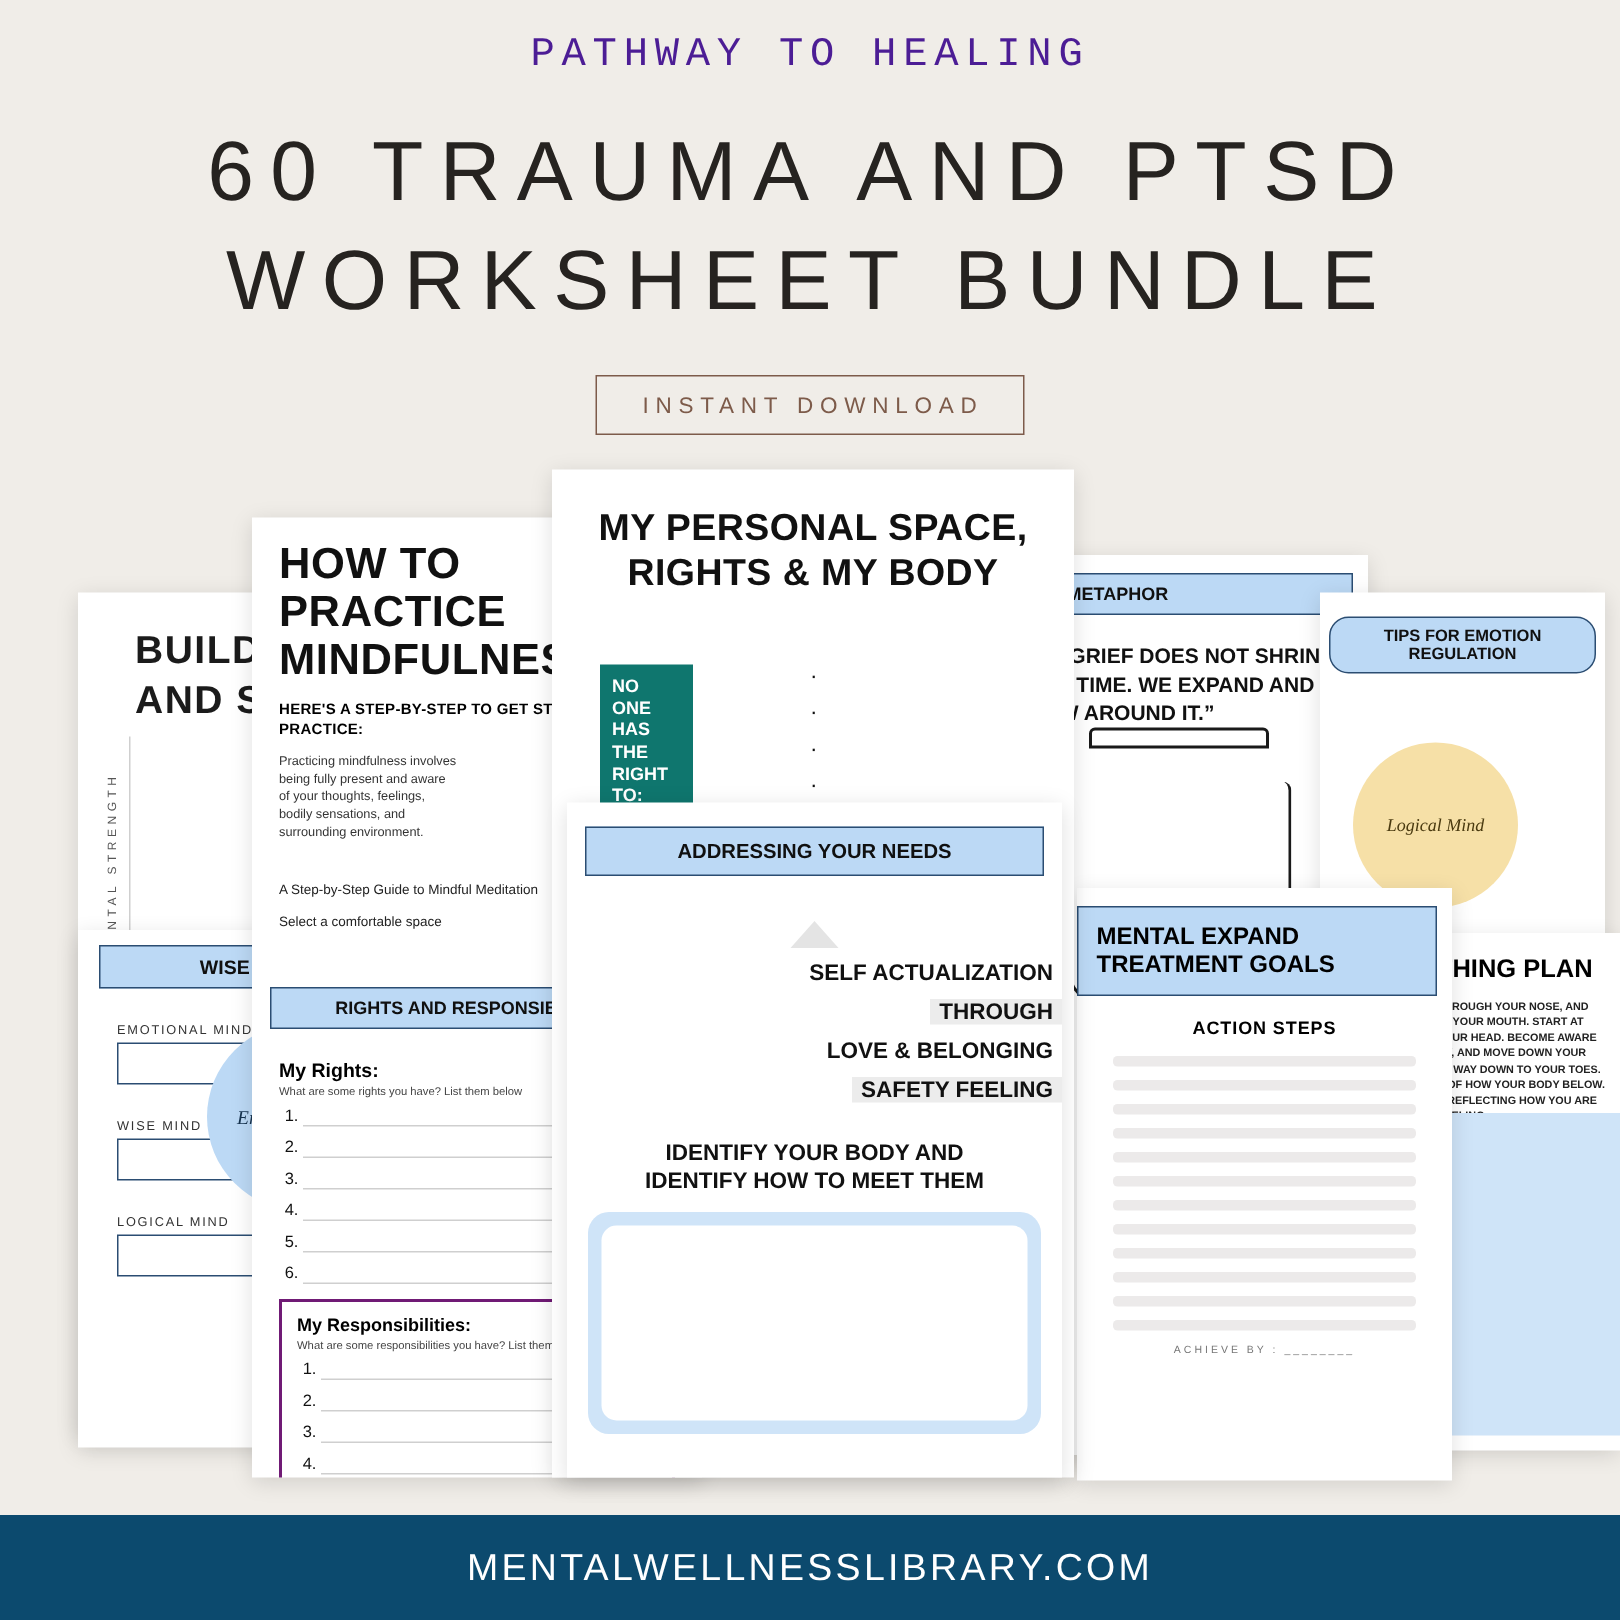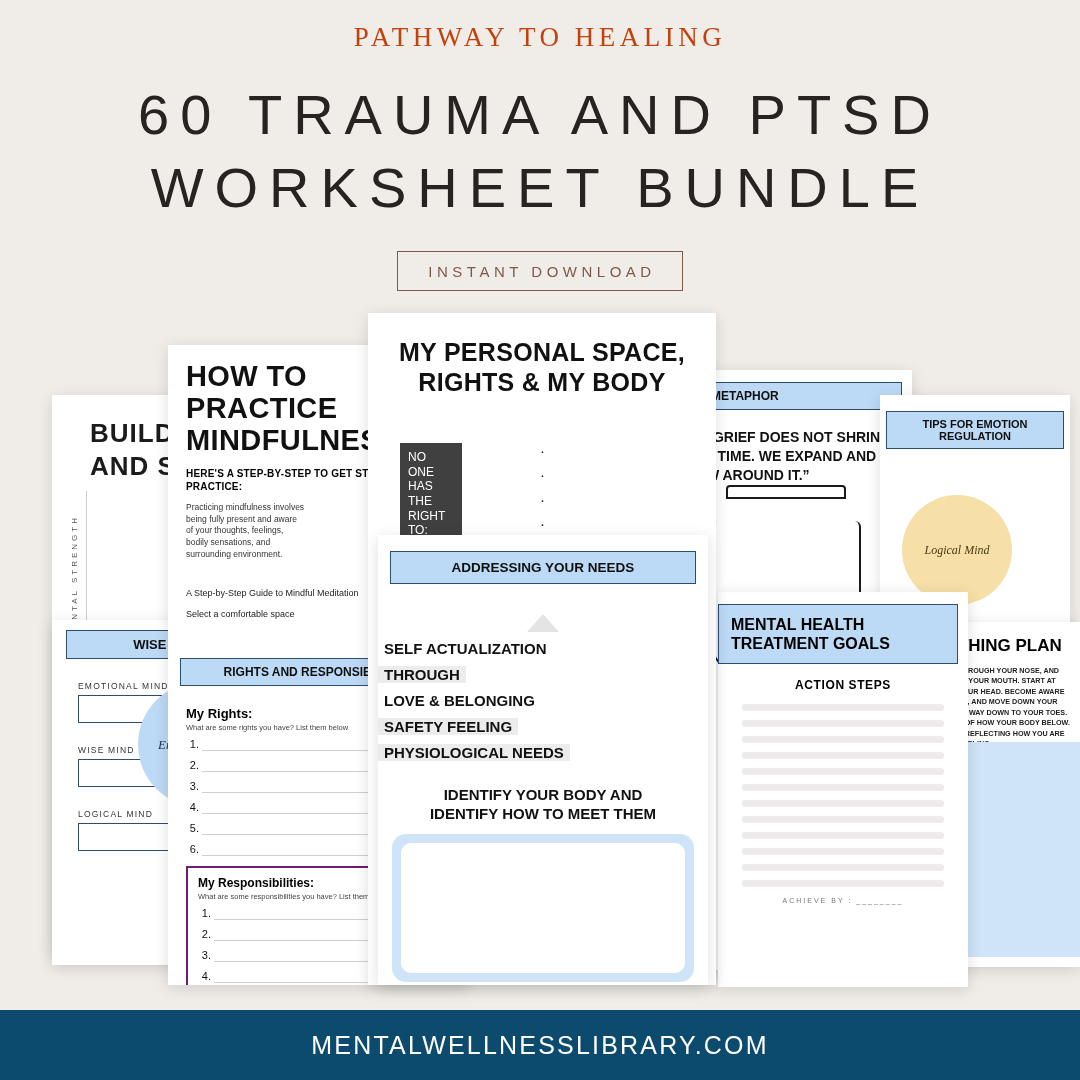--- a/index.html
+++ b/index.html
@@ -9,24 +9,24 @@
     background:#f0ede8;
     font-family:"Liberation Sans", sans-serif;
     overflow:hidden;
     position:relative;
   }
 
   
   .header { position:absolute; top:0; left:0; width:1080px; text-align:center; }
   .eyebrow {
     margin-top:22px;
-    font-family:Liberation Serif, serif;
+    font-family:Liberation Mono, monospace;
     font-size:27px;
     letter-spacing:4.5px;
-    color:#c2410c;
+    color:#4c1d95;
   }
   .title {
     margin-top:26px;
     font-size:56px;
     font-weight:400;
     letter-spacing:11px;
     color:#262320;
     line-height:1.30;
   }
   .title-line { display:block; }
@@ -117,21 +117,21 @@
   #s4 .quote { font-size:14px; font-weight:bold; line-height:1.35; color:#111; margin:18px 14px 0 14px; }
   #s4 .jar {
     margin:22px auto 0 auto; width:150px; height:150px;
     border:2.5px solid #1a1a1a; border-top:none;
     border-radius:6px 6px 26px 26px;
   }
   #s4 .jarlid { margin:0 auto; width:120px; height:14px; border:2.5px solid #1a1a1a; border-radius:4px 4px 0 0; }
 
   
   #s5 { left:880px; top:395px; width:190px; height:560px; }
-  #s5 .band { margin:16px 6px 0 6px; font-size:11px; }
+  #s5 .band { margin:16px 6px 0 6px; font-size:11px;border-radius:13px; }
   #s5 .circle {
     position:absolute; left:22px; top:100px; width:110px; height:110px; border-radius:50%;
     background:#f6e0a7; display:flex; align-items:center; justify-content:center;
     font-family:"Liberation Serif", serif; font-style:italic; font-size:12px; color:#4a3a10; text-align:center;
   }
 
   
   #s6 { left:718px; top:592px; width:250px; height:395px; }
   #s6 .t { font-weight:bold; font-size:16px; line-height:1.2; padding:10px 12px; background:#bcd9f5; border:1px solid #2b4d72; margin:12px 10px 0 0; }
   #s6 .sub { text-align:center; font-weight:bold; font-size:12px; margin-top:14px; letter-spacing:0.6px; }
@@ -142,29 +142,29 @@
   #s7 { left:905px; top:622px; width:175px; height:345px; }
   #s7 .t { font-weight:bold; font-size:17px; text-align:left; padding:14px 0 0 6px; }
   #s7 .p { font-size:7.2px; line-height:1.45; color:#222; padding:10px 8px 0 8px; font-weight:bold; }
   #s7 .bluebox { position:absolute; left:0; top:120px; width:175px; bottom:10px; background:#cfe4f8; }
 
   
   #s8 { left:368px; top:313px; width:348px; height:672px; }
   #s8 .t { text-align:center; font-size:25px; font-weight:bold; line-height:1.2; margin-top:24px; color:#111; letter-spacing:0.3px; }
   #s8 .redblock {
     position:absolute; left:32px; top:130px; width:62px; height:118px;
-    background:#404040; color:#fff; font-weight:normal; font-size:12px;
+    background:#0f766e; color:#fff; font-weight:bold; font-size:12px;
     padding:7px 8px; line-height:1.22;
   }
   #s8 .dots { position:absolute; left:172px; top:126px; font-size:15px; line-height:1.62; color:#111; }
 
   
   #s9 { left:378px; top:535px; width:330px; height:450px; }
   #s9 .band { margin:16px 12px 0 12px; font-size:13.5px; padding:8px; }
-  #s9 .pyr { text-align:left; margin-top:30px; }
+  #s9 .pyr { text-align:right; margin-top:30px; }
   #s9 .pyr .lvl { font-weight:bold; font-size:15px; color:#111; margin-bottom:9px; display:inline-block; padding:0 6px; }
   #s9 .tri {
     width:0;height:0;margin:0 auto 8px auto;
     border-left:16px solid transparent; border-right:16px solid transparent;
     border-bottom:18px solid #e4e4e4;
   }
   #s9 .cta { text-align:center; font-weight:bold; font-size:15px; color:#111; line-height:1.25; margin:16px 12px 0 12px; }
   #s9 .bigbox {
     margin:10px 14px 0 14px; height:148px; background:#cfe4f8; border-radius:14px; padding:9px;
   }
@@ -200,21 +200,21 @@
   <div class="circle">Logical Mind</div>
 </div>
 
 <div class="sheet" id="s7">
   <div class="t">BREATHING PLAN</div>
   <div class="p">BREATHE IN THROUGH YOUR NOSE, AND OUT THROUGH YOUR MOUTH. START AT THE TOP OF YOUR HEAD. BECOME AWARE OF YOUR BODY, AND MOVE DOWN YOUR BODY, ALL THE WAY DOWN TO YOUR TOES. MAKE A NOTE OF HOW YOUR BODY BELOW. DRAW A FACE REFLECTING HOW YOU ARE CURRENTLY FEELING.</div>
   <div class="bluebox"></div>
 </div>
 
 <div class="sheet" id="s6">
-  <div class="t">MENTAL HEALTH TREATMENT GOALS</div>
+  <div class="t">MENTAL EXPAND TREATMENT GOALS</div>
   <div class="sub">ACTION STEPS</div>
   <div class="lines">
     <div class="grayline"></div>
     <div class="grayline"></div>
     <div class="grayline"></div>
     <div class="grayline"></div>
     <div class="grayline"></div>
     <div class="grayline"></div>
     <div class="grayline"></div>
     <div class="grayline"></div>
@@ -292,21 +292,20 @@
 </div>
 
 <div class="sheet" id="s9">
   <div class="blue-band band">ADDRESSING YOUR NEEDS</div>
   <div class="pyr">
     <div class="tri"></div>
     <div><span class="lvl">SELF ACTUALIZATION</span></div>
     <div><span class="lvl hl" style="background:#ececec">THROUGH</span></div>
     <div><span class="lvl">LOVE &amp; BELONGING</span></div>
     <div><span class="lvl" style="background:#ececec">SAFETY FEELING</span></div>
-    <div><span class="lvl" style="background:#ececec">PHYSIOLOGICAL NEEDS</span></div>
   </div>
   <div class="cta">
     <div>IDENTIFY YOUR BODY AND</div>
     <div>IDENTIFY HOW TO MEET THEM</div>
   </div>
   <div class="bigbox">
     <div class="inner"></div>
   </div>
 </div>
 

